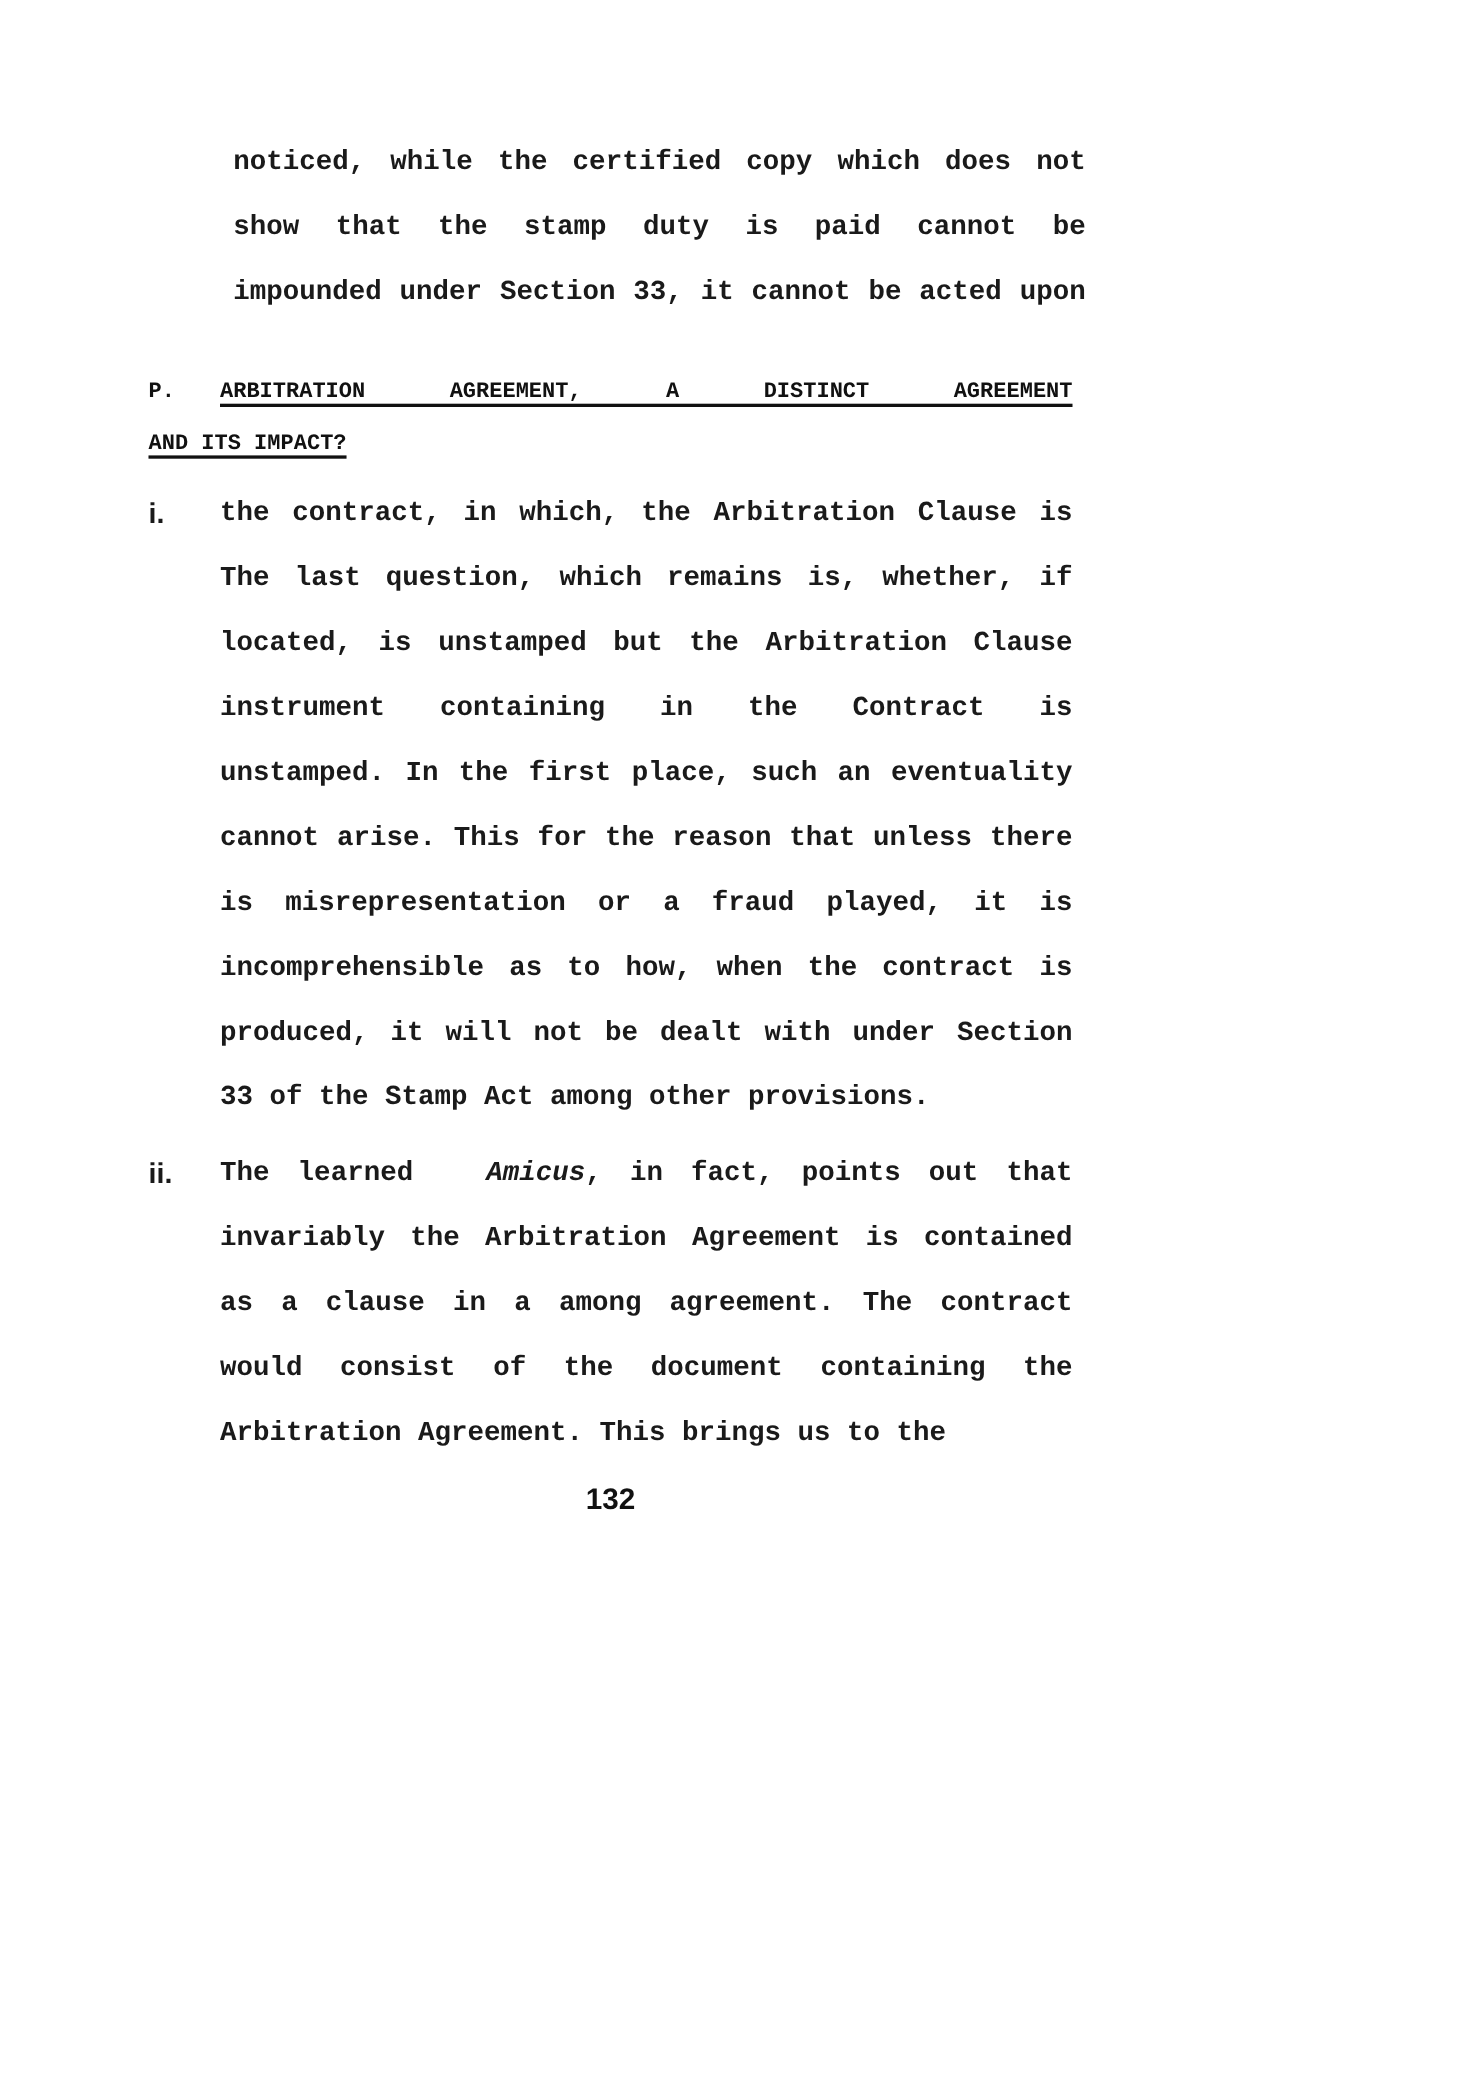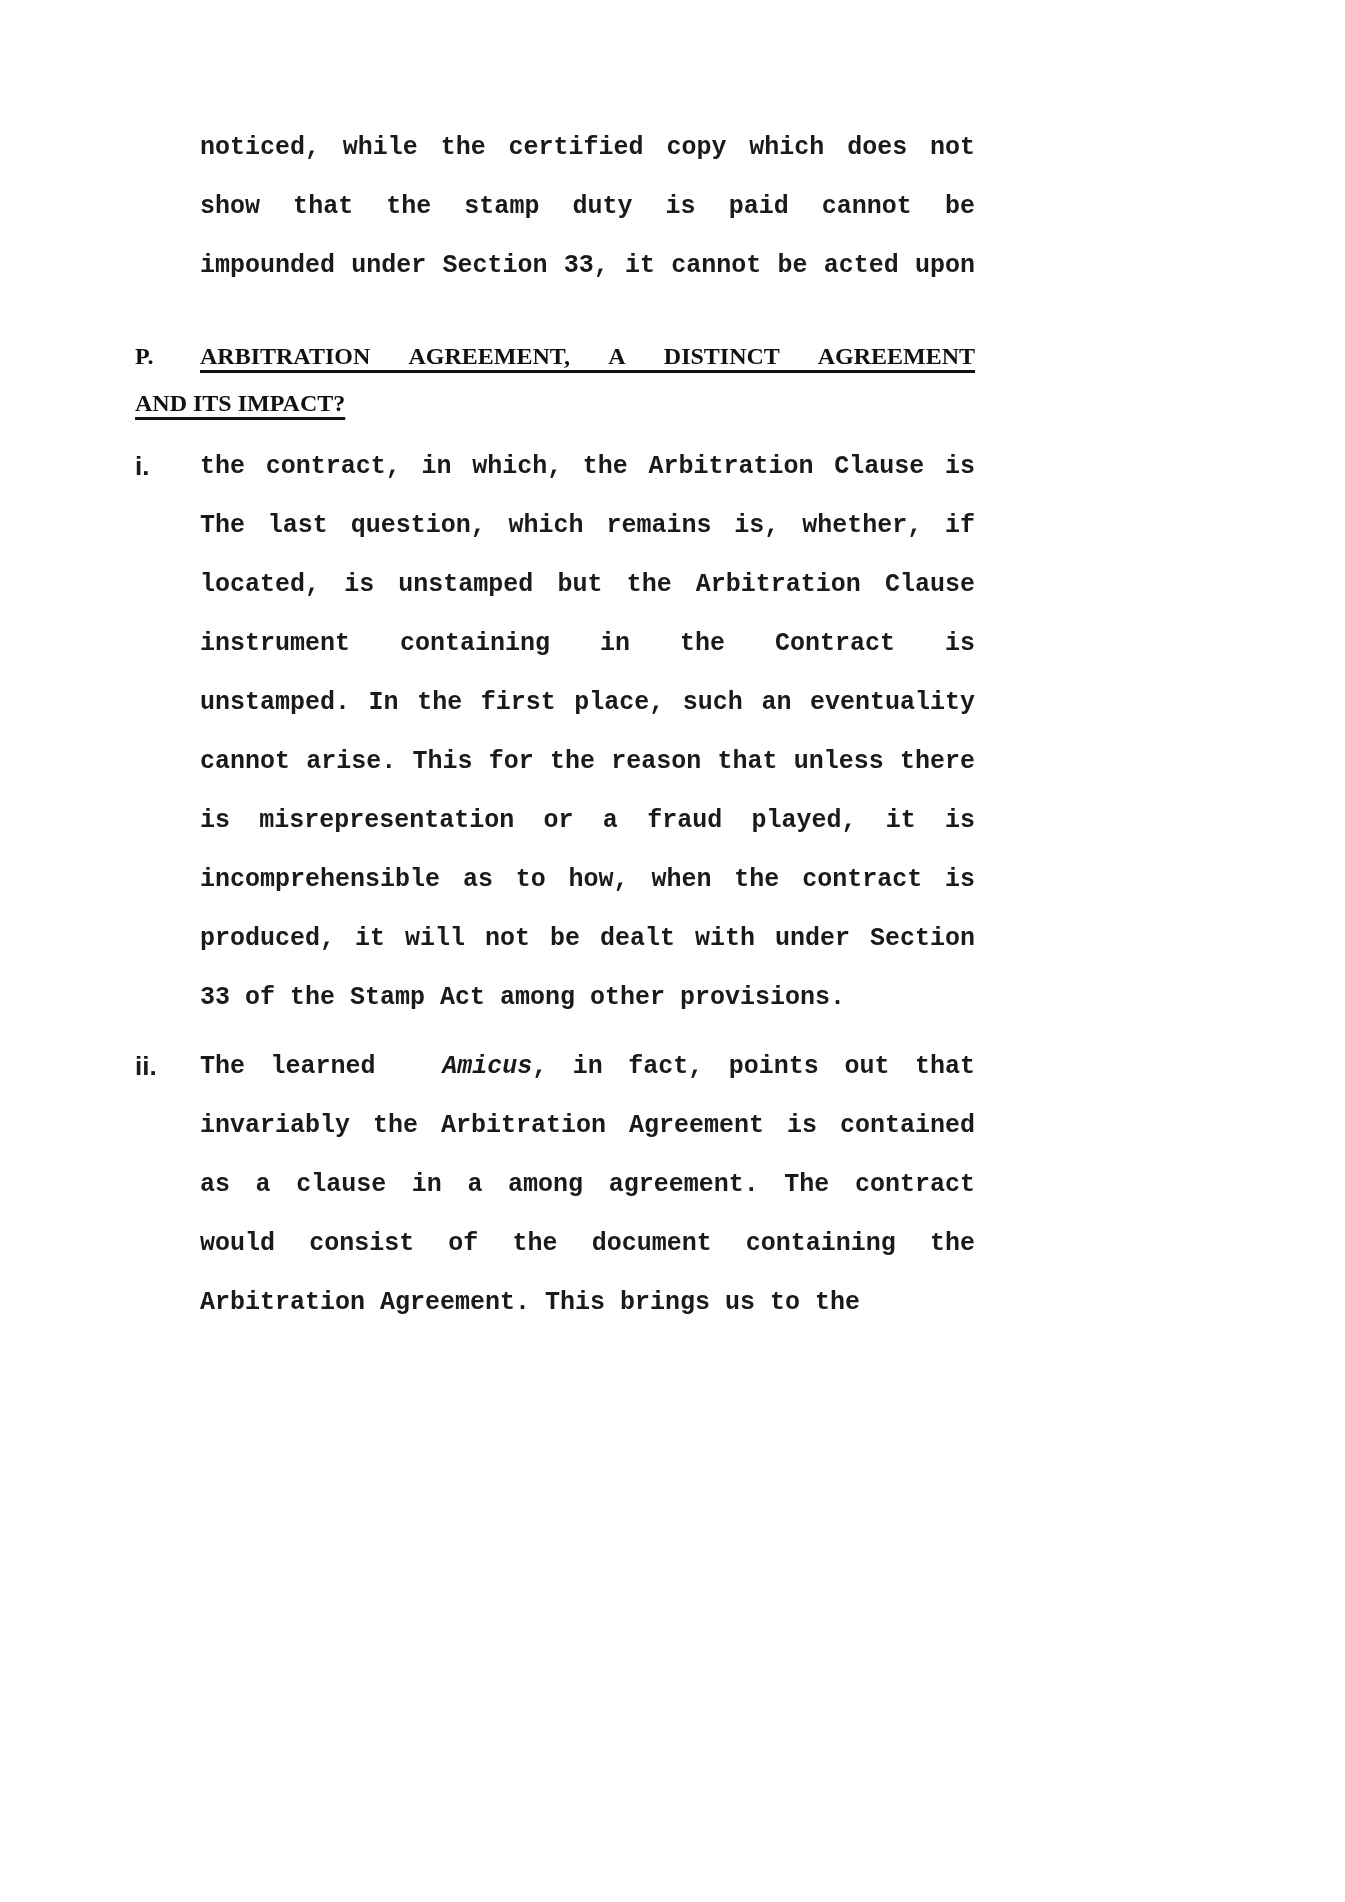--- a/index.html
+++ b/index.html
@@ -32,35 +32,35 @@
     font-family: "Liberation Mono", "DejaVu Sans Mono", monospace;
     font-weight: 700;
     font-size: 25px;
     line-height: 59px;
   }
   .line { text-align: justify; text-align-last: justify; }
   .line-last { text-align-last: left; }
   .italic { font-style: italic; margin-left: 41px; }
   .heading-block {
     margin-top: 38px;
-    font-family: Liberation Serif, serif;
+    font-family: Liberation Mono, monospace;
     font-weight: 700;
-    font-size: 24px;
+    font-size: 20px;
     line-height: 47px;
     color: #111111;
   }
   .heading-line1 { text-align: justify; text-align-last: justify; }
   .h-marker { display: inline-block; width: 65px; text-decoration: none; }
   .h-underline {
     text-decoration: underline;
     text-decoration-thickness: 3px;
     text-underline-offset: 6px;
   }
   .item { margin-top: 10px; }
-  .para-first { margin-top: 0; }
+  .para-first { margin-top: 0; gap: 12px; }
   .page-number {
     margin-top: 2px;
     width: 840px;
     text-align: center;
     font-family: "Liberation Sans", "DejaVu Sans", sans-serif;
     font-weight: 700;
     font-size: 27px;
     line-height: 59px;
     color: #111111;
   }
@@ -105,15 +105,16 @@
       <div class="marker-col">ii.</div>
       <div class="text-col mono">
           <div class="line"><span>The learned </span><span class="italic">Amicus</span><span>, in fact, points out that</span></div>
           <div class="line"><span>invariably the Arbitration Agreement is contained</span></div>
           <div class="line"><span>as a clause in a among agreement. The contract</span></div>
           <div class="line"><span>would consist of the document containing the</span></div>
           <div class="line line-last"><span>Arbitration Agreement. This brings us to the</span></div>
         </div>
     </div>
 
+    <div class="page-number">132</div>
 
   </div>
 </div>
 
 </body></html>

